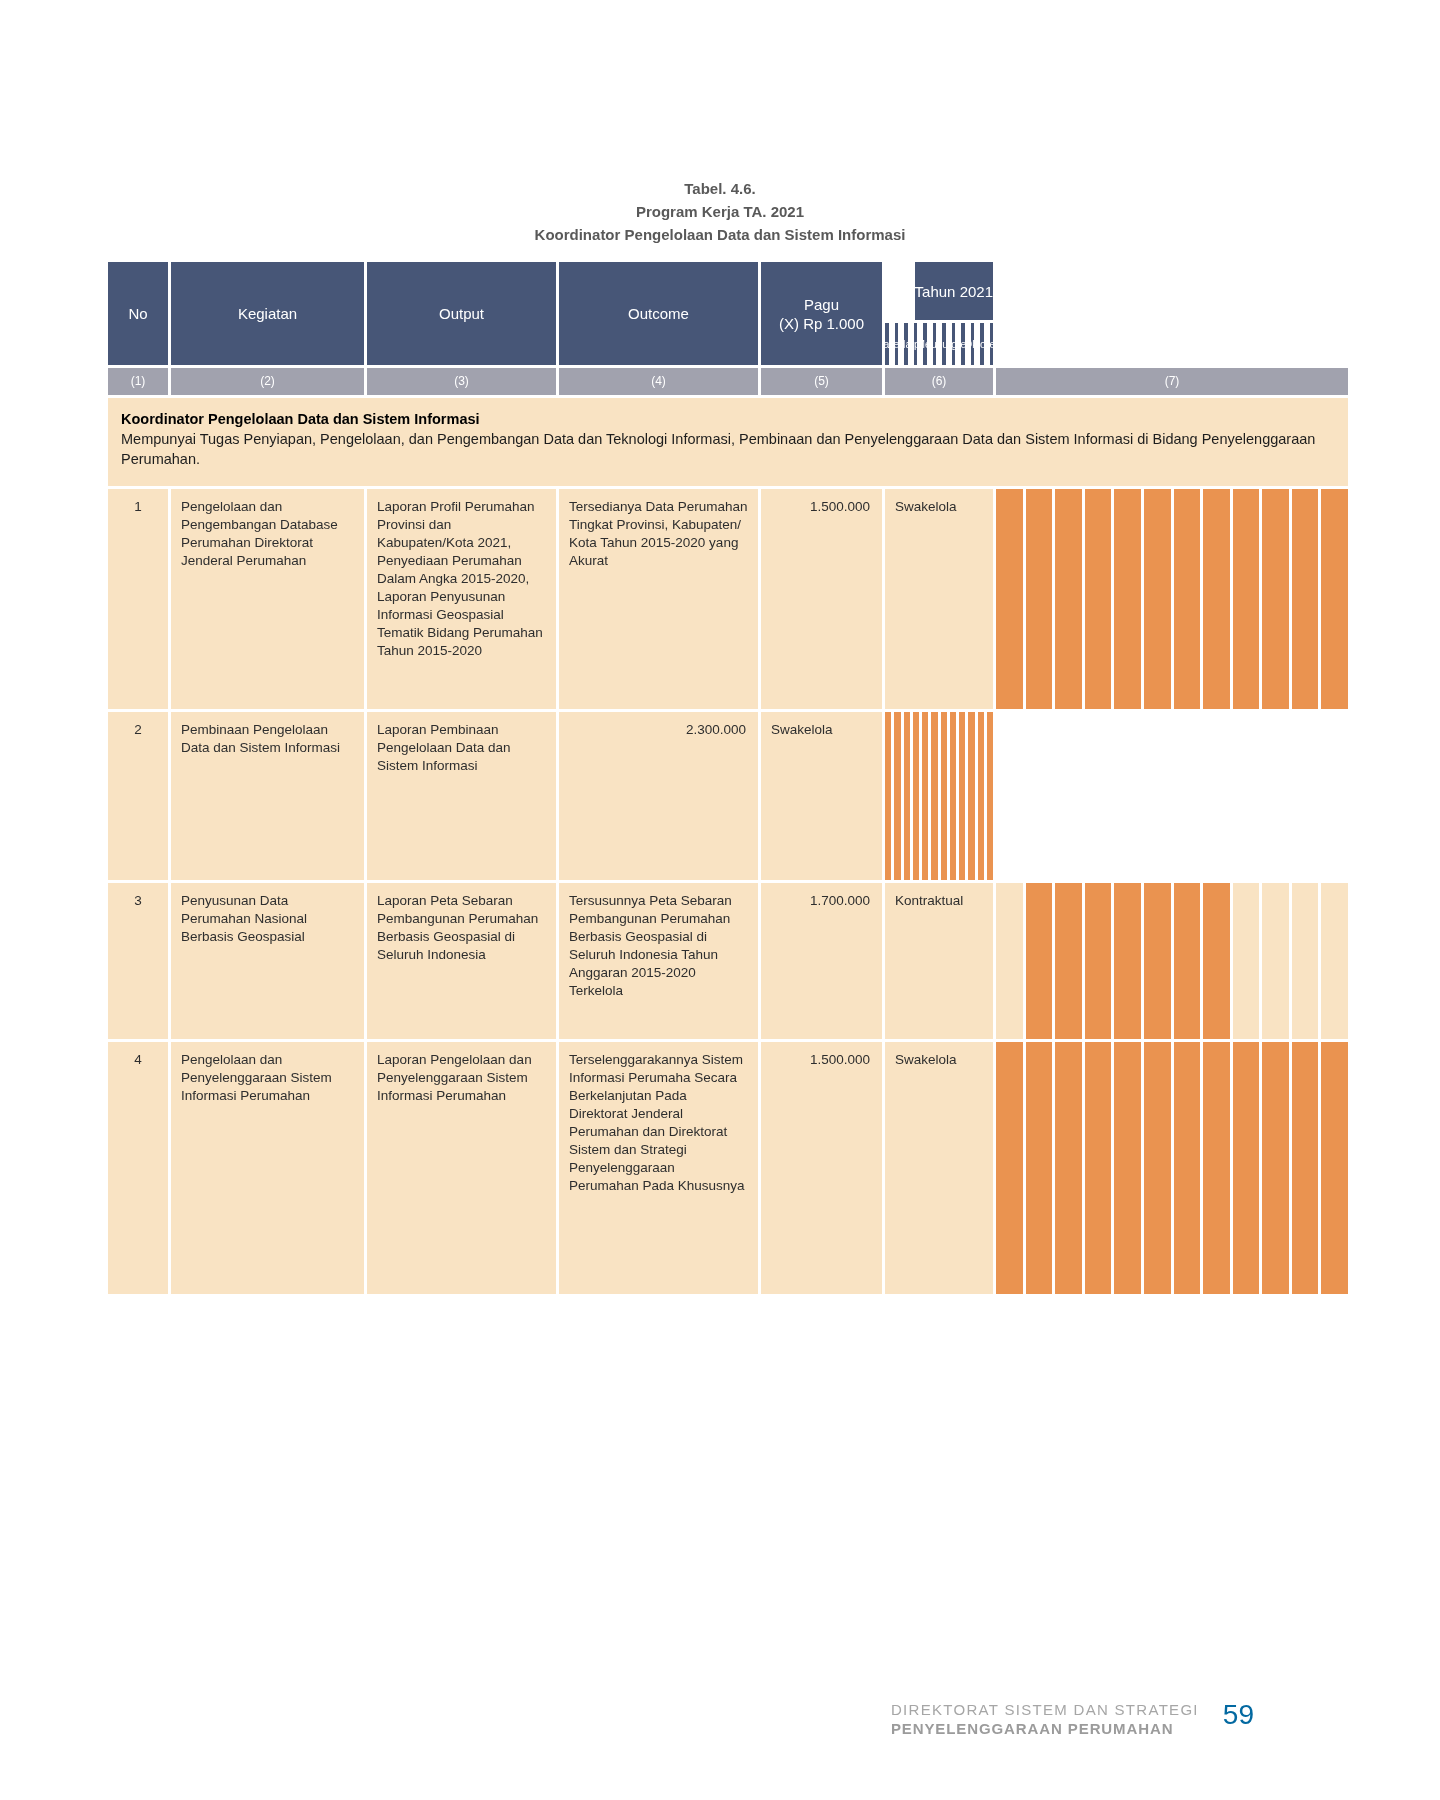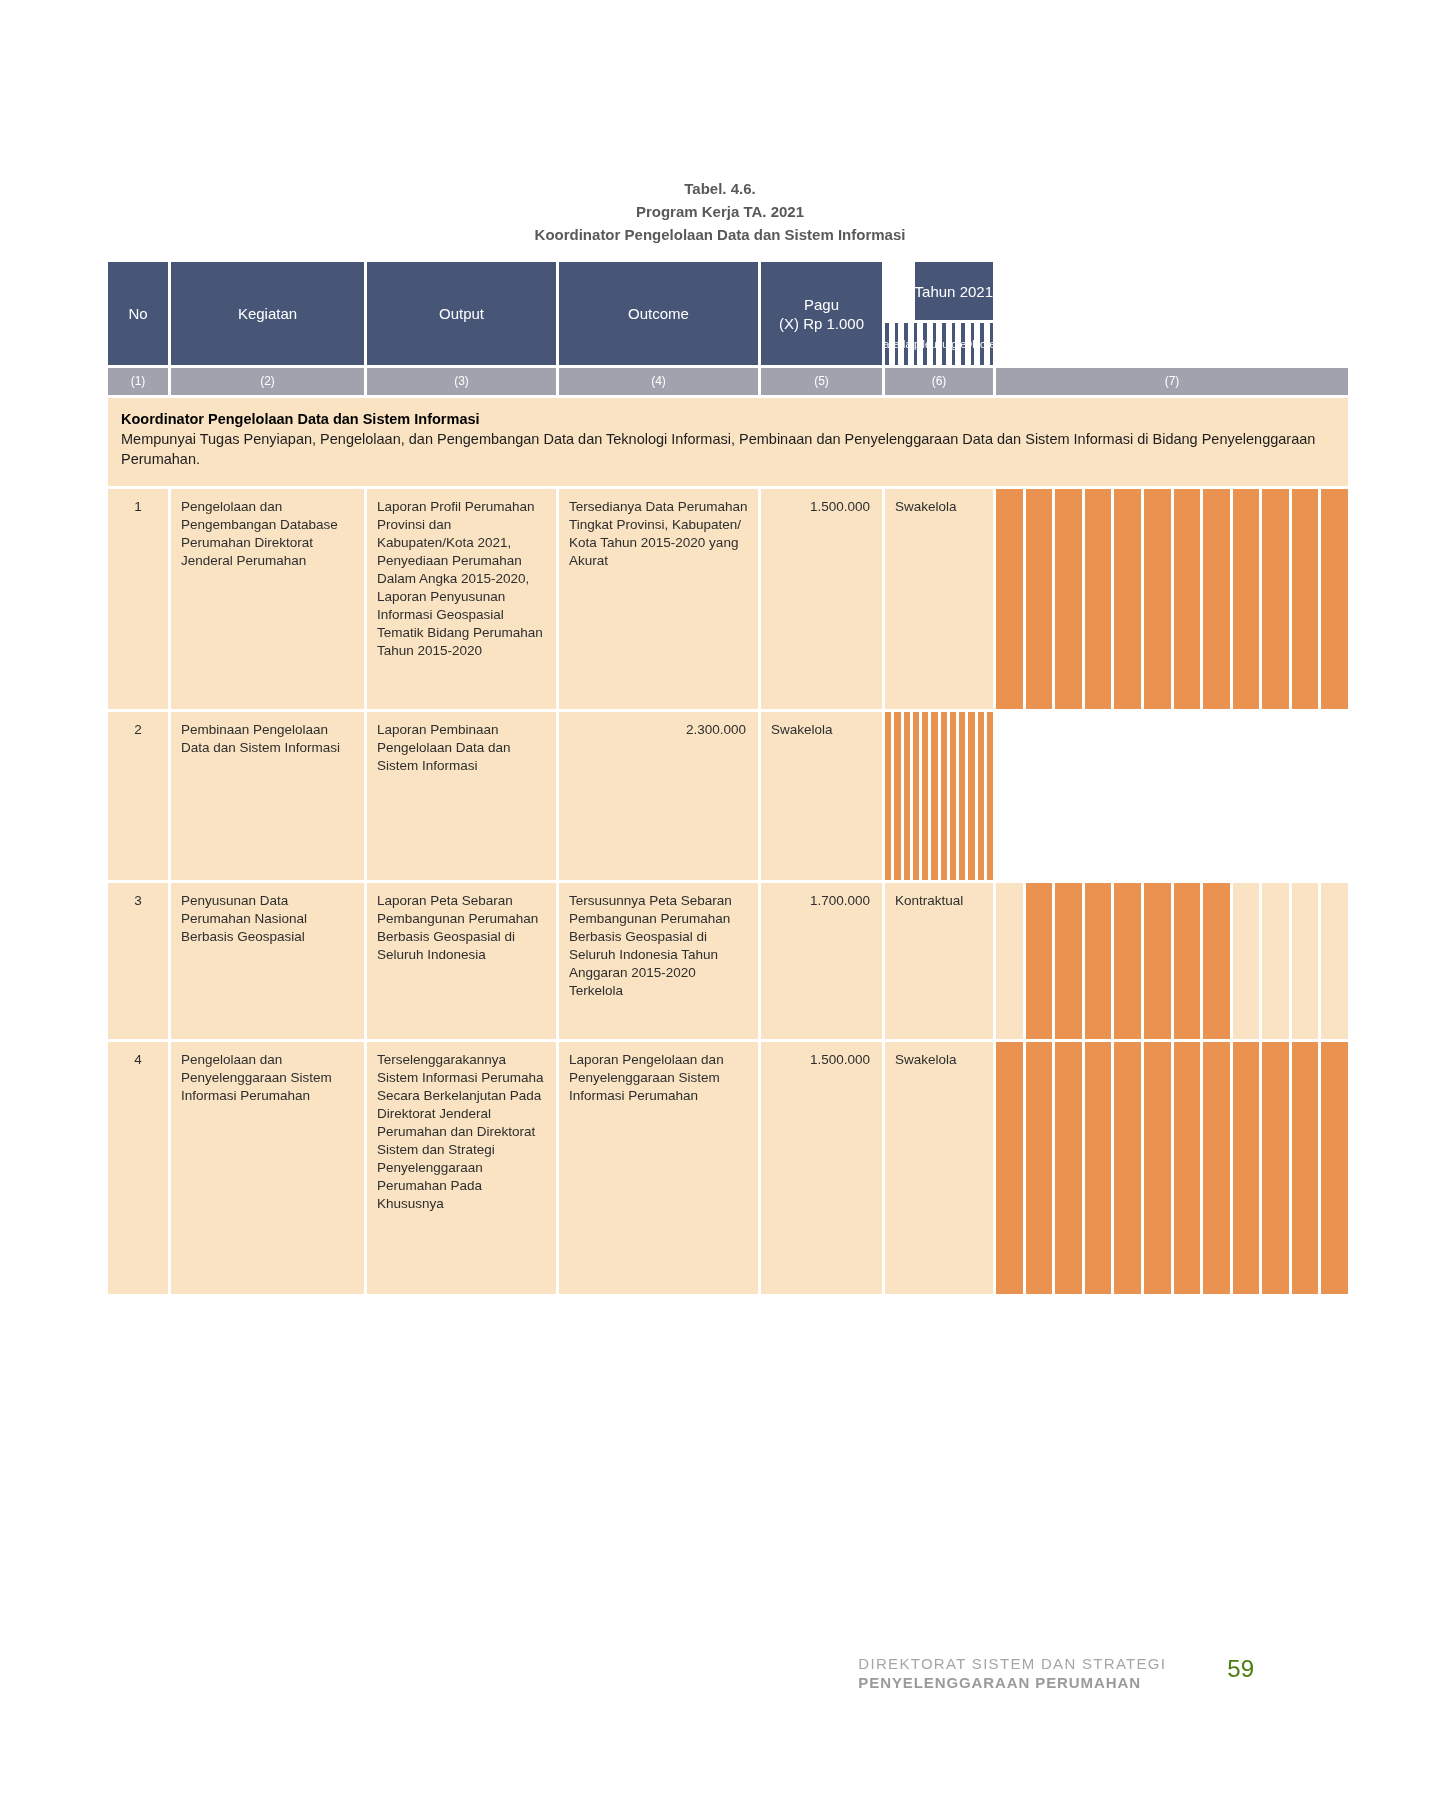--- a/index.html
+++ b/index.html
@@ -57,27 +57,27 @@
     background:var(--c-cell-bg);padding:9px 10px;color:#2e2e2e;
     font-size:13.5px;line-height:18px;
   }
   .td.no{text-align:center;padding-left:2px;padding-right:2px;}
   .td.pagu{text-align:right;padding-right:12px;}
   .gantt{display:grid;grid-template-columns:repeat(12,1fr);gap:3px;background:transparent;}
   .gantt-cell{background:var(--c-cell-bg);}
   .gantt-cell.filled{background:var(--c-gantt-fill);}
   
   .footer{
-    position:absolute;top:1654px;left:108px;width:1146px;
+    position:absolute;top:1700px;left:108px;width:1146px;
     display:flex;justify-content:flex-end;align-items:flex-start;gap:24px;
   }
   .footer-org{text-align:left;font-size:15px;line-height:19px;}
   .footer-org .l1{color:#A6A6A6;letter-spacing:1.3px;}
   .footer-org .l2{color:#9B9B9B;font-weight:700;letter-spacing:0.9px;}
-  .footer-page{font-size:24px;color:#4d7c0f;line-height:30px;margin-left:37px;}
+  .footer-page{font-size:28px;color:#0369a1;line-height:30px;}
 </style>
 </head>
 <body>
 
 <div class="page">
 
   <div class="title-block">
     <div>Tabel. 4.6.</div>
     <div>Program Kerja TA. 2021</div>
     <div>Koordinator Pengelolaan Data dan Sistem Informasi</div>
@@ -192,22 +192,22 @@
           <div class="gantt-cell"></div>
           <div class="gantt-cell"></div>
           <div class="gantt-cell"></div>
           <div class="gantt-cell"></div>
         </div>
     </div>
 
     <div class="grid-row trow" style="min-height:252px">
       <div class="td no">4</div>
       <div class="td">Pengelolaan dan Penyelenggaraan Sistem Informasi Perumahan</div>
+      <div class="td">Laporan Pengelolaan dan Penyelenggaraan Sistem Informasi Perumahan</div>
       <div class="td">Terselenggarakannya Sistem Informasi Perumaha Secara Berkelanjutan Pada Direktorat Jenderal Perumahan dan Direktorat Sistem dan Strategi Penyelenggaraan Perumahan Pada Khususnya</div>
-      <div class="td">Laporan Pengelolaan dan Penyelenggaraan Sistem Informasi Perumahan</div>
       <div class="td pagu">1.500.000</div>
       <div class="td">Swakelola</div>
       <div class="gantt">
           <div class="gantt-cell filled"></div>
           <div class="gantt-cell filled"></div>
           <div class="gantt-cell filled"></div>
           <div class="gantt-cell filled"></div>
           <div class="gantt-cell filled"></div>
           <div class="gantt-cell filled"></div>
           <div class="gantt-cell filled"></div>

